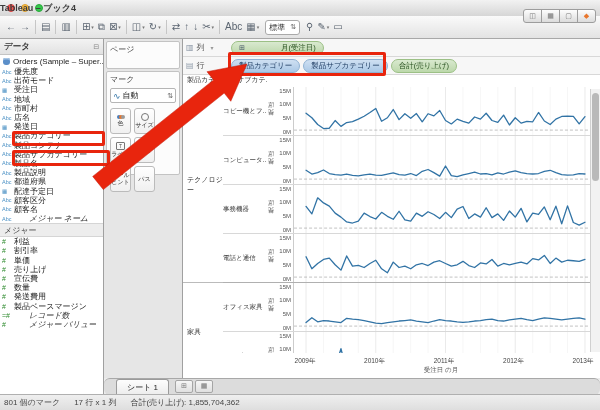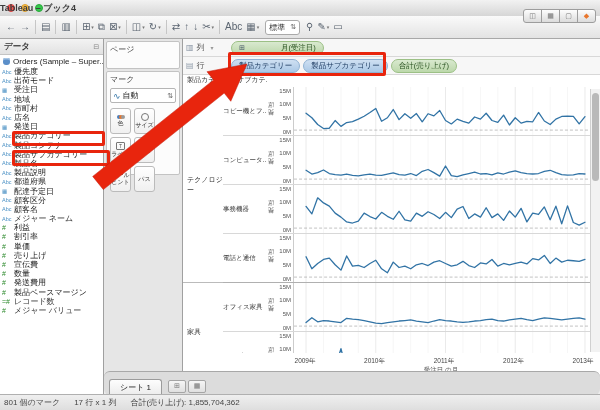--- a/index.html
+++ b/index.html
@@ -52,21 +52,21 @@
   .src-row{display:flex;align-items:center;height:12px;padding:0 3px;font-size:8px;color:#222;white-space:nowrap;overflow:hidden;}
   .dbic{width:7px;height:7px;background:#5b8fc9;border-radius:2px 2px 3px 3px;margin-right:3px;flex:none;
     box-shadow:inset 0 1.5px 0 #a9c6e4;}
   .sec-hdr{height:12px;background:#ededed;border-top:1px solid #d5d5d5;border-bottom:1px solid #d5d5d5;
     font-size:8px;color:#444;padding:0 4px;display:flex;align-items:center;}
   .sec-hdr .sp{flex:1;}
   .sec-hdr .hic{font-size:7px;color:#888;margin-left:3px;}
   .mag{width:4px;height:4px;border:1px solid #888;border-radius:50%;position:relative;display:inline-block;margin-left:3px;}
   .mag:after{content:'';position:absolute;width:3px;height:1px;background:#888;right:-3px;bottom:-1px;transform:rotate(35deg);}
   .frow{display:flex;align-items:center;height:9.2px;padding:0 2px;font-size:8px;color:#1a1a1a;white-space:nowrap;overflow:hidden;}
-  .frow.it .flab{color:#333;}
+  .frow.it .flab{font-style:italic;color:#333;margin-left:15px;}
   .fic{width:12px;flex:none;font-size:5.5px;color:#4a90c4;text-align:left;}
   .fic.num{color:#2e8b2e;font-size:7px;}
   .flab{overflow:hidden;}
 
   .cards-pane{position:absolute;left:104px;top:39px;width:79px;bottom:32px;background:#e6e6e6;
     border-right:1px solid #a0a0a0;box-sizing:border-box;padding:0 2px;}
   .card{background:#fcfcfc;border:1px solid #c3c3c3;border-radius:2px;margin-top:2px;padding:2px 3px;box-sizing:border-box;}
   .card-title{font-size:8px;color:#444;}
   .card.pages{height:28px;}
   .card.filters{height:38px;}
@@ -122,22 +122,22 @@
   .plot svg{display:block;width:100%;height:48px;}
 
   .xaxis{position:relative;height:25px;font-size:6.5px;color:#444;}
   .xaxis .xt{position:absolute;top:4px;transform:translateX(-50%);white-space:nowrap;}
   .xaxis .xtitle{position:absolute;top:13px;transform:translateX(-50%);color:#555;}
 
   .vscroll{position:absolute;right:0;top:14px;bottom:26px;width:10px;background:#f2f2f2;border-left:1px solid #d0d0d0;box-sizing:border-box;}
   .vthumb{position:absolute;left:1px;right:1px;top:4px;height:88px;background:#b9b9b9;border-radius:4px;}
 
   
-  .tabbar{position:absolute;left:104px;right:0;bottom:15px;height:24px;background:#dcdcdc;
-    border-top:1px solid #a8a8a8;display:flex;align-items:flex-end;padding-left:5px;box-sizing:border-box;border-radius:6px;}
+  .tabbar{position:absolute;left:104px;right:0;bottom:15px;height:17px;background:#dcdcdc;
+    border-top:1px solid #a8a8a8;display:flex;align-items:flex-end;padding-left:12px;box-sizing:border-box;border-radius:6px;}
   .sheettab{background:linear-gradient(#fdfdfd,#ececec);border:1px solid #9b9b9b;border-bottom:none;
     border-radius:3px 3px 0 0;font-size:8px;color:#222;padding:2px 10px 2px 10px;margin-right:6px;}
   .tabbtn{width:16px;height:11px;background:linear-gradient(#f6f6f6,#e0e0e0);border:1px solid #a5a5a5;border-radius:2px;
     font-size:7px;line-height:10px;text-align:center;color:#777;margin:0 2px 2px 0;}
   .statusbar{position:absolute;left:0;right:0;bottom:0;height:15px;background:linear-gradient(#efefef,#dedede);
     border-top:1px solid #b0b0b0;display:flex;align-items:center;font-size:8px;color:#444;}
   .statusbar span{margin-left:14px;white-space:nowrap;}
   .statusbar span:first-child{margin-left:4px;}
 
   
@@ -314,20 +314,24 @@
         </div>
         <div class="frow">
           <span class="fic">Abc</span>
           <span class="flab">顧客名</span>
         </div>
         <div class="frow it">
           <span class="fic">Abc</span>
           <span class="flab">メジャー ネーム</span>
         </div>
       </div>
+    <div class="sec-hdr">
+      <span>メジャー</span>
+      <span class="sp"></span>
+    </div>
     <div>
         <div class="frow">
           <span class="fic num">#</span>
           <span class="flab">利益</span>
         </div>
         <div class="frow">
           <span class="fic num">#</span>
           <span class="flab">割引率</span>
         </div>
         <div class="frow">

